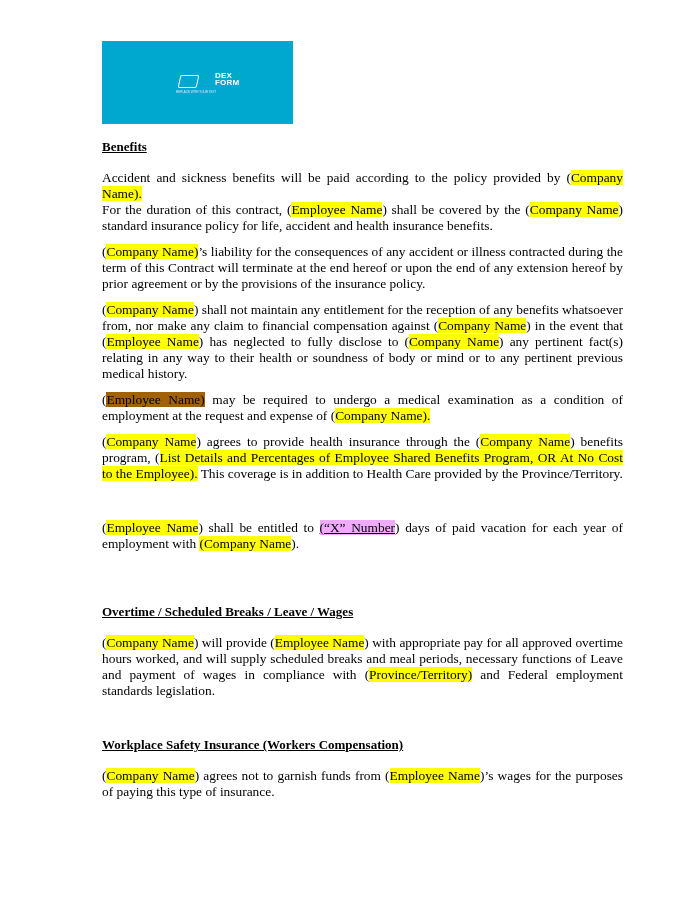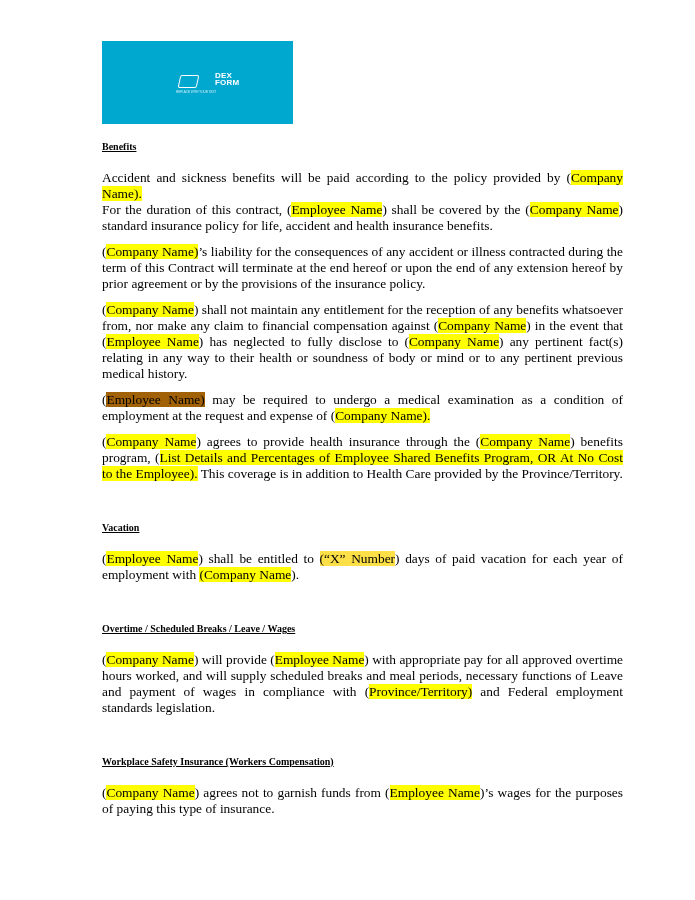--- a/index.html
+++ b/index.html
@@ -3,21 +3,21 @@
 <meta charset="utf-8">
 <style>
   html, body { margin: 0; padding: 0; background: #ffffff; }
   body { width: 695px; height: 900px; position: relative; overflow: hidden; font-family: "Liberation Serif", "DejaVu Serif", serif; color: #000; }
   .logo-banner { position: absolute; left: 102px; top: 41px; width: 191px; height: 83px; background: #00a7cf; }
   .logo-inner { position: absolute; left: 74px; top: 29px; width: 60px; height: 26px; color: #fff; }
   .logo-box { position: absolute; left: 3px; top: 5px; width: 17px; height: 11px; border: 1.4px solid #fff; border-radius: 2px; transform: skewX(-12deg); }
   .logo-text { position: absolute; left: 23px; top: 2px; font-family: "Liberation Sans", sans-serif; font-weight: bold; font-size: 8px; line-height: 7px; letter-spacing: 0.2px; padding-left: 16px; }
   .logo-tag { position: absolute; left: 0px; top: 20px; font-family: "Liberation Sans", sans-serif; font-size: 3px; white-space: nowrap; opacity: 0.85; }
   .content { position: absolute; left: 102px; top: 139px; width: 521px; font-size: 13.4px; line-height: 16px; }
-  h2 { font-size: 10px; font-weight: bold; text-decoration: underline; margin: 0; line-height: 16px; }
+  h2 { font-size: 13px; font-weight: bold; text-decoration: underline; margin: 0; line-height: 16px; }
   p { margin: 0; text-align: justify; }
   .hl { background: #ffff00; }
 </style>
 </head>
 <body>
 
 <div class="logo-banner" style="background: rgb(0, 167, 207);">
   <div class="logo-inner">
     <div class="logo-box"></div>
     <div class="logo-text">
@@ -32,24 +32,23 @@
     <div style="margin-top: 0px;">
       <h2 style="margin-bottom: 15px;">Benefits</h2>
       <p style="margin-top: 10px;"><span>Accident and sickness benefits will be paid according to the policy provided by (</span><span class="hl" style="background: rgb(255, 255, 0);">Company Name).</span></p>
       <p style="margin-top: 0px;"><span>For the duration of this contract, (</span><span class="hl" style="background: rgb(255, 255, 0);">Employee Name</span><span>) shall be covered by the (</span><span class="hl" style="background: rgb(255, 255, 0);">Company Name</span><span>) standard insurance policy for life, accident and health insurance benefits.</span></p>
       <p style="margin-top: 10px;"><span>(</span><span class="hl" style="background: rgb(255, 255, 0); margin-top: 20px;">Company Name)</span><span>’s liability for the consequences of any accident or illness contracted during the term of this Contract will terminate at the end hereof or upon the end of any extension hereof by prior agreement or by the provisions of the insurance policy.</span></p>
       <p style="margin-top: 10px;"><span>(</span><span class="hl" style="background: rgb(255, 255, 0);">Company Name</span><span>) shall not maintain any entitlement for the reception of any benefits whatsoever from, nor make any claim to financial compensation against (</span><span class="hl" style="background: rgb(255, 255, 0);">Company Name</span><span>) in the event that (</span><span class="hl" style="background: rgb(255, 255, 0);">Employee Name</span><span>) has neglected to fully disclose to (</span><span class="hl" style="background: rgb(255, 255, 0);">Company Name</span><span>) any pertinent fact(s) relating in any way to their health or soundness of body or mind or to any pertinent previous medical history.</span></p>
       <p style="margin-top: 10px;"><span>(</span><span class="hl" style="background: #a16207;">Employee Name)</span><span> may be required to undergo a medical examination as a condition of employment at the request and expense of (</span><span class="hl" style="background: rgb(255, 255, 0);">Company Name).</span></p>
       <p style="margin-top: 10px;"><span>(</span><span class="hl" style="background: rgb(255, 255, 0);">Company Name</span><span>) agrees to provide health insurance through the (</span><span class="hl" style="background: rgb(255, 255, 0);">Company Name</span><span>) benefits program, (</span><span class="hl" style="background: rgb(255, 255, 0);">List Details and Percentages of Employee Shared Benefits Program, OR At No Cost to the Employee).</span><span> This coverage is in addition to Health Care provided by the Province/Territory.</span></p>
     </div>
     <div style="margin-top: 38px;">
-      <h2 style="margin-bottom: 15px;">Vacation</h2>
-      <p style="margin-top: 0px;"><span>(</span><span class="hl" style="background: rgb(255, 255, 0);">Employee Name</span><span>) shall be entitled to </span><span class="hl" style="background: #fde047;">(“X” Number</span><span>) days of paid vacation for each year of employment with </span><span class="hl" style="background: rgb(255, 255, 0);">(Company Name</span><span>).</span></p>
+      <p style="margin-top: 0px;"><span>(</span><span class="hl" style="background: rgb(255, 255, 0);">Employee Name</span><span>) shall be entitled to </span><span class="hl" style="background: #f0abfc; text-decoration: underline;">(“X” Number</span><span>) days of paid vacation for each year of employment with </span><span class="hl" style="background: rgb(255, 255, 0);">(Company Name</span><span>).</span></p>
     </div>
-    <div style="margin-top: 38px;">
+    <div style="margin-top: 52px;">
       <h2 style="margin-bottom: 15px;">Overtime / Scheduled Breaks / Leave / Wages</h2>
       <p style="margin-top: 0px;"><span>(</span><span class="hl" style="background: rgb(255, 255, 0);">Company Name</span><span>) will provide (</span><span class="hl" style="background: rgb(255, 255, 0);">Employee Name</span><span>) with appropriate pay for all approved overtime hours worked, and will supply scheduled breaks and meal periods, necessary functions of Leave and payment of wages in compliance with (</span><span class="hl" style="background: rgb(255, 255, 0);">Province/Territory)</span><span> and Federal employment standards legislation.</span></p>
     </div>
     <div style="margin-top: 38px;">
       <h2 style="margin-bottom: 15px;">Workplace Safety Insurance (Workers Compensation)</h2>
       <p style="margin-top: 10px;"><span>(</span><span class="hl" style="background: rgb(255, 255, 0);">Company Name</span><span>) agrees not to garnish funds from (</span><span class="hl" style="background: rgb(255, 255, 0);">Employee Name</span><span>)’s wages for the purposes of paying this type of insurance.</span></p>
     </div>
   </div>
 
 </body></html>

